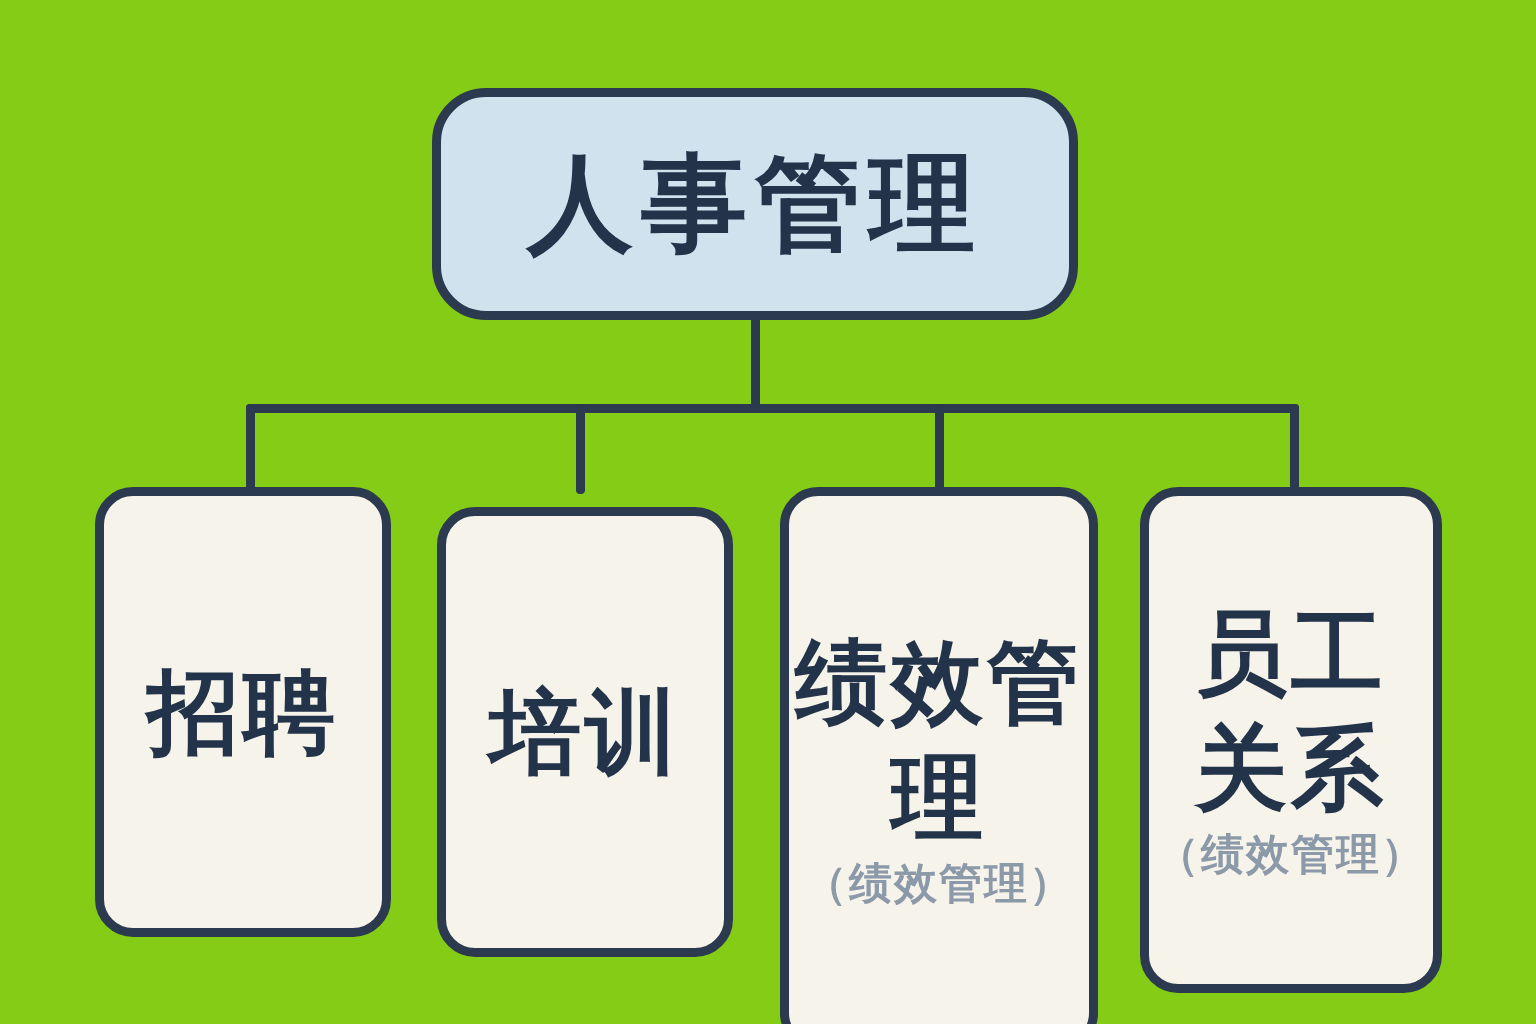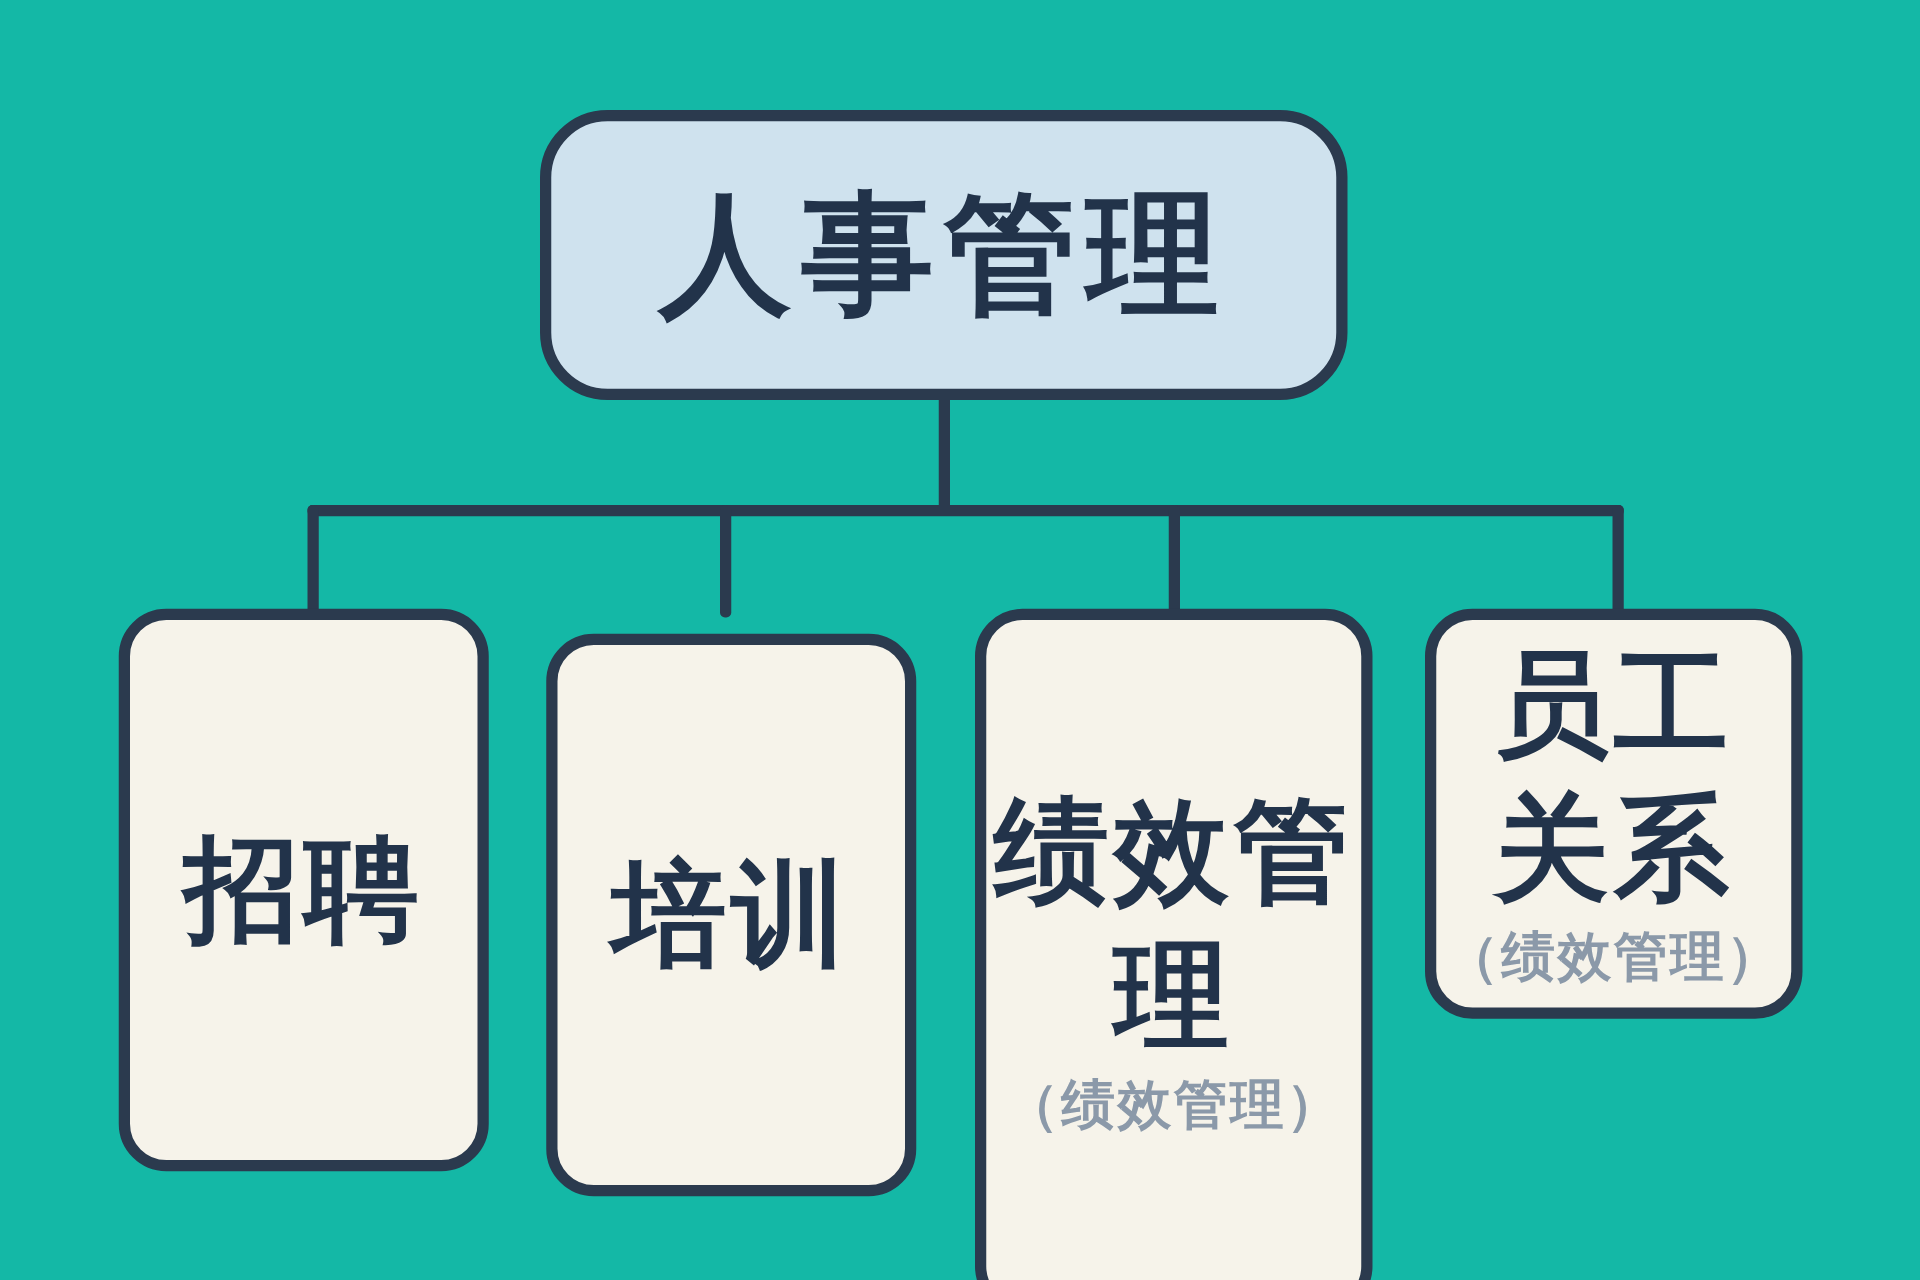--- a/index.html
+++ b/index.html
@@ -1,20 +1,20 @@
 <!DOCTYPE html>
 <html><head>
 <meta charset="utf-8">
 <style>
   html, body { margin: 0; padding: 0; }
   .canvas {
     position: relative;
     width: 1536px;
     height: 1024px;
-    background: #14b8a6;
+    background: #84cc16;
     font-family: "Liberation Sans", sans-serif;
     overflow: hidden;
   }
 
   
   .line {
     position: absolute;
     background: #2b3a4e;
     border-radius: 4px;
   }
@@ -57,21 +57,21 @@
     display: flex;
     flex-direction: column;
     align-items: center;
     justify-content: center;
     text-align: center;
     padding: 10px 6px;
   }
   .child-1 { left: 95px;   width: 296px; height: 450px; }
   .child-2 { left: 437px;  width: 296px; height: 450px; margin-top: 20px; }
   .child-3 { left: 780px;  width: 318px; height: 564px; }
-  .child-4 { left: 1140px; width: 302px; height: 328px; }
+  .child-4 { left: 1140px; width: 302px; height: 506px; }
 
   .child .title {
     font-size: 92px;
     font-weight: bold;
     color: #22334a;
     line-height: 1.25;
     letter-spacing: 4px;
   }
   .child .subtitle {
     font-size: 54px;

